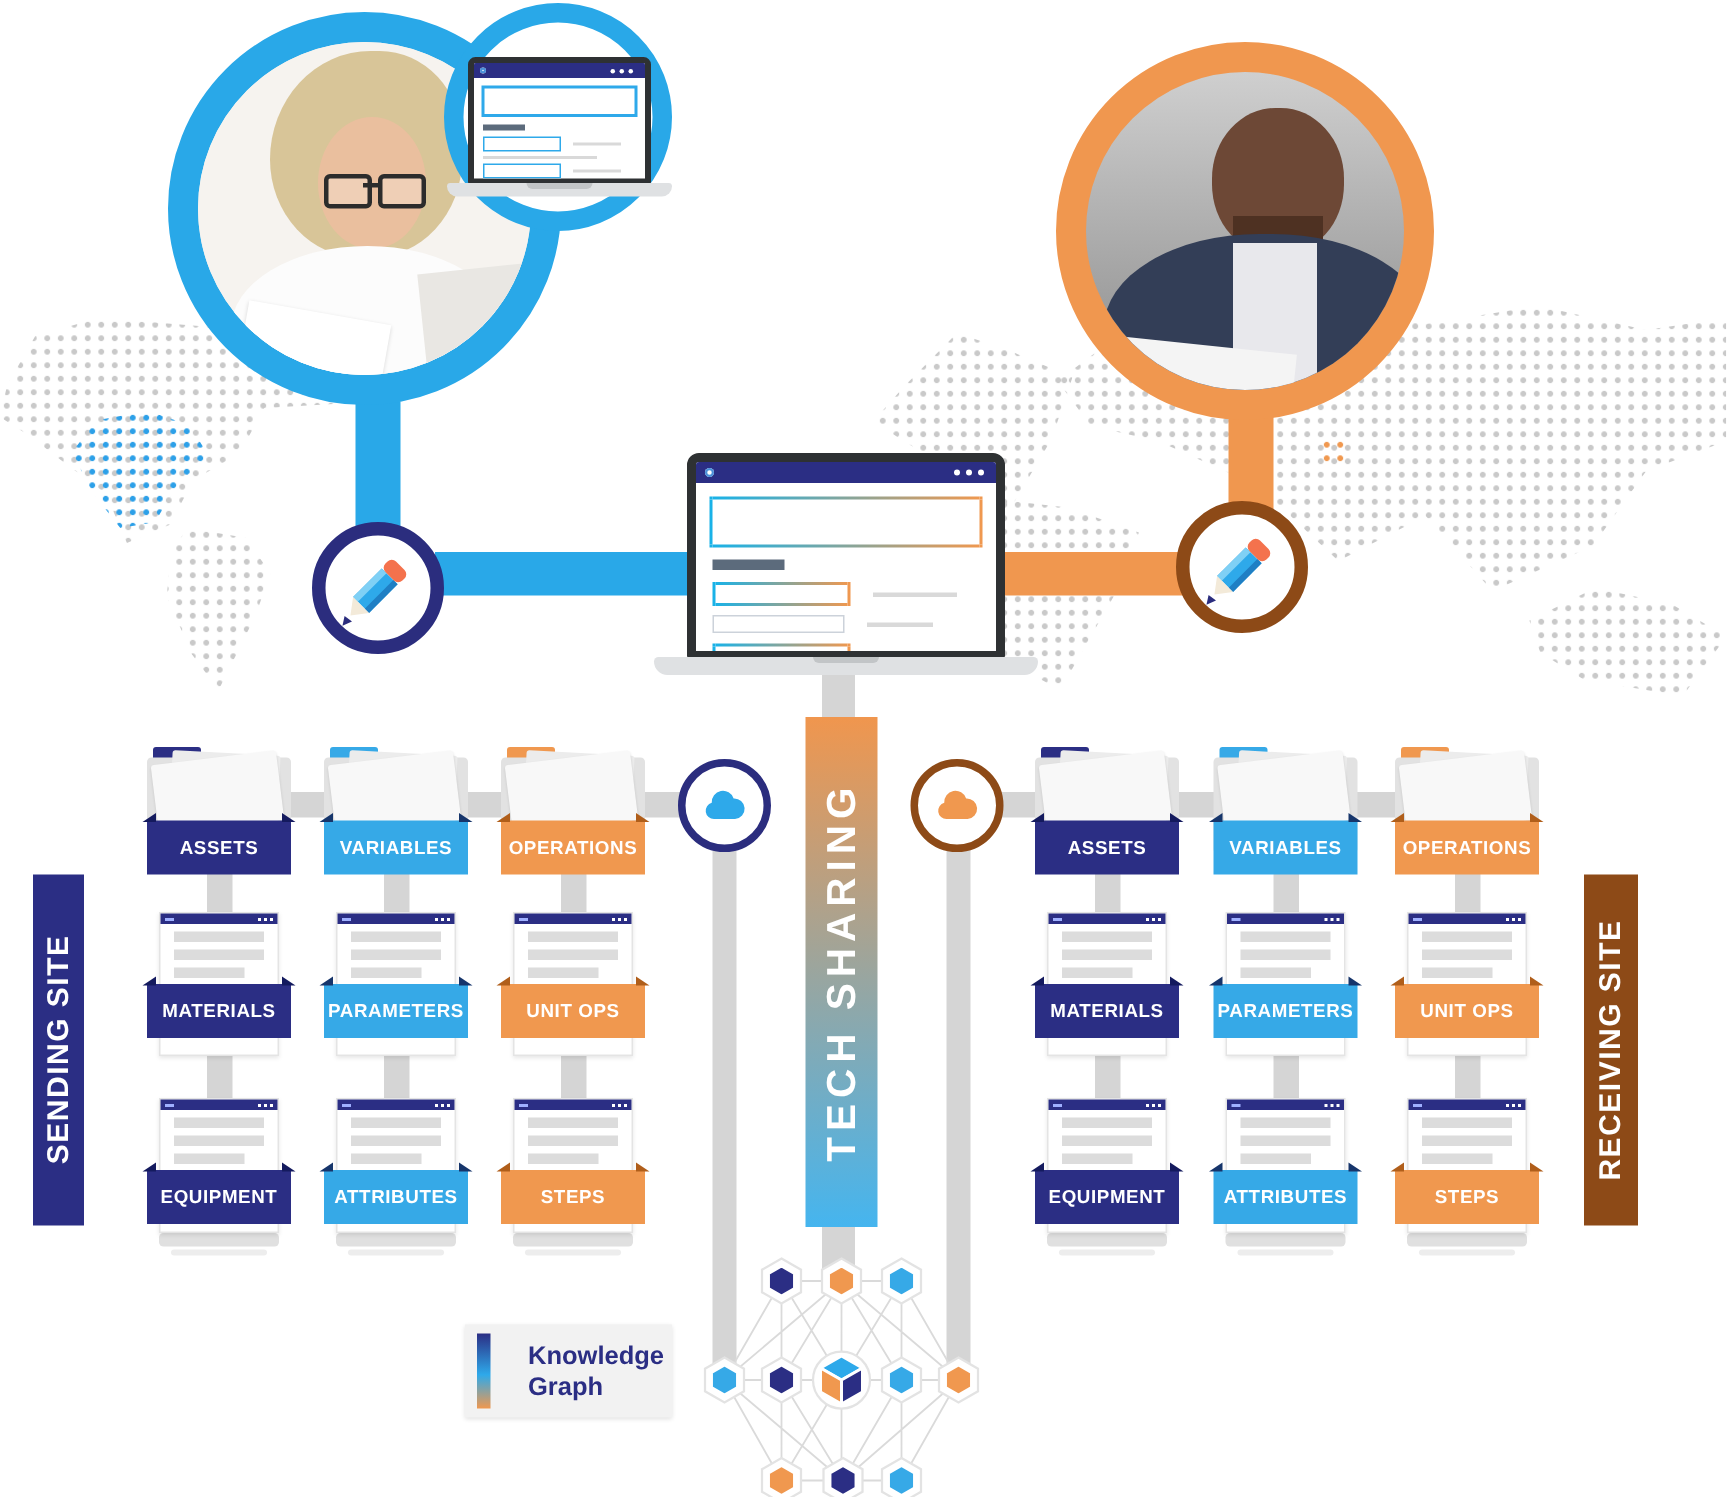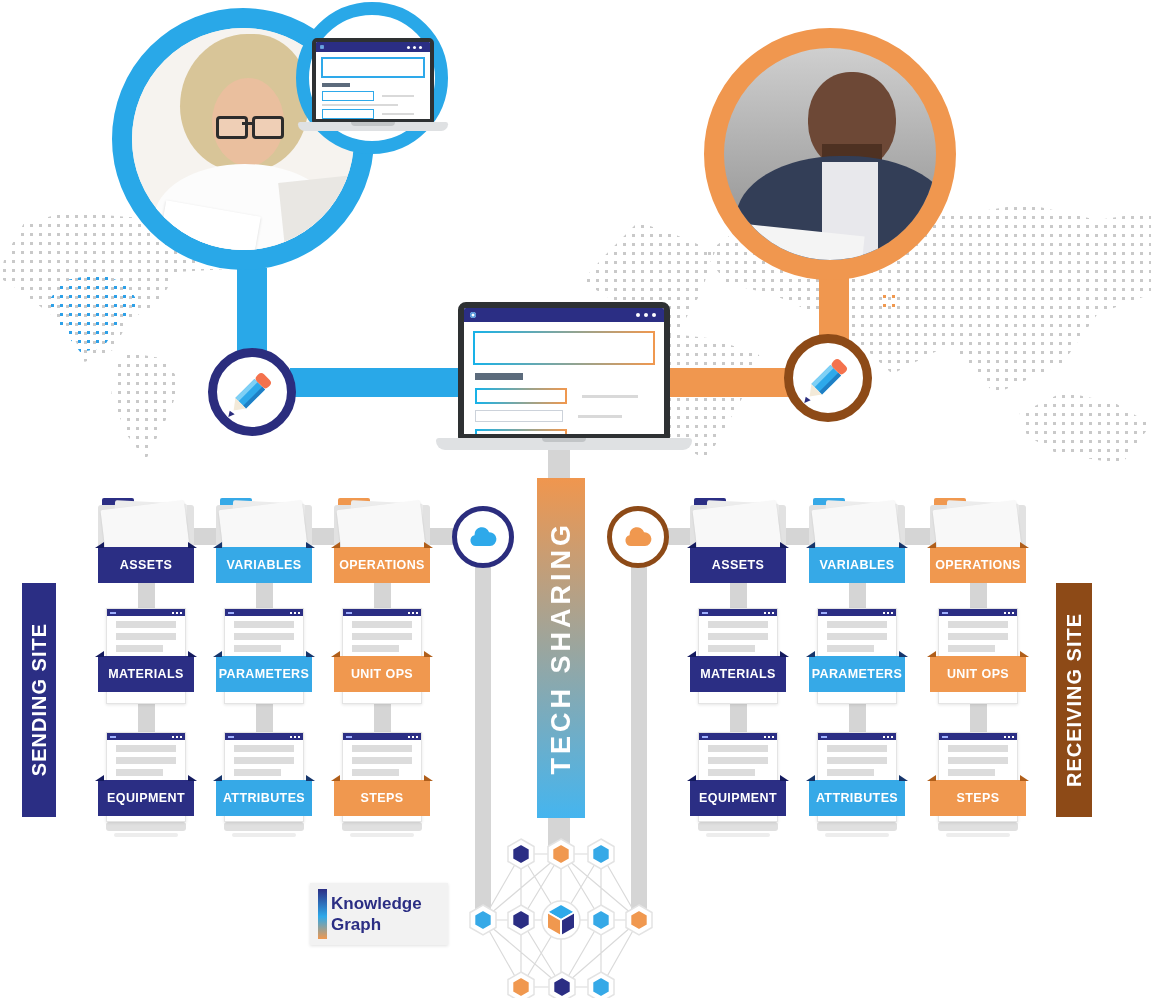--- a/index.html
+++ b/index.html
@@ -82,21 +82,21 @@
   .c-navy{--accent:var(--navy);--fold:#141a5e;}
   .c-blue{--accent:var(--blue);--fold:#16356b;}
   .c-orange{--accent:var(--orange);--fold:#b05e1a;}
   .accbg{background:var(--accent);}
 
   
   .kglabel{position:absolute;left:310px;top:883px;width:138px;height:62px;background:var(--label-bg);
            box-shadow:0 1px 3px rgba(0,0,0,.12);z-index:7;display:flex;align-items:center;}
   .kglabel .gradstrip{width:9px;height:50px;margin-left:8px;
            background:linear-gradient(180deg,var(--navy) 0%,#2ea9ea 55%,var(--orange) 100%);}
-  .kglabel .kgtext{margin-left:4px;color:var(--navy);font-weight:bold;font-size:17px;line-height:1.25;width:95px;}
+  .kglabel .kgtext{margin-left:25px;color:var(--navy);font-weight:bold;font-size:17px;line-height:1.25;width:95px;}
 
   svg{display:block;}
   .hexo{fill:#fff;stroke:#e3e3e3;stroke-width:1.5;}
   .hexi{stroke:#fff;stroke-width:2;}
 </style>
 </head>
 <body>
 
 <div class="canvas">
 

